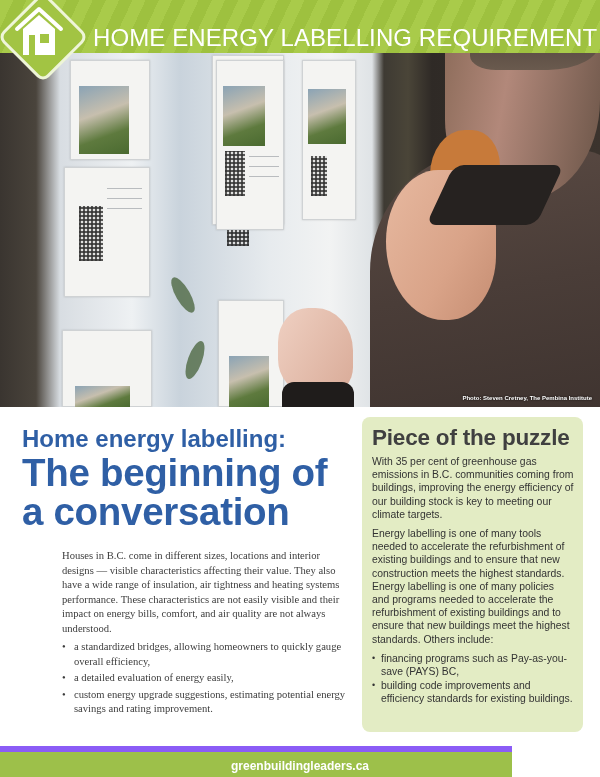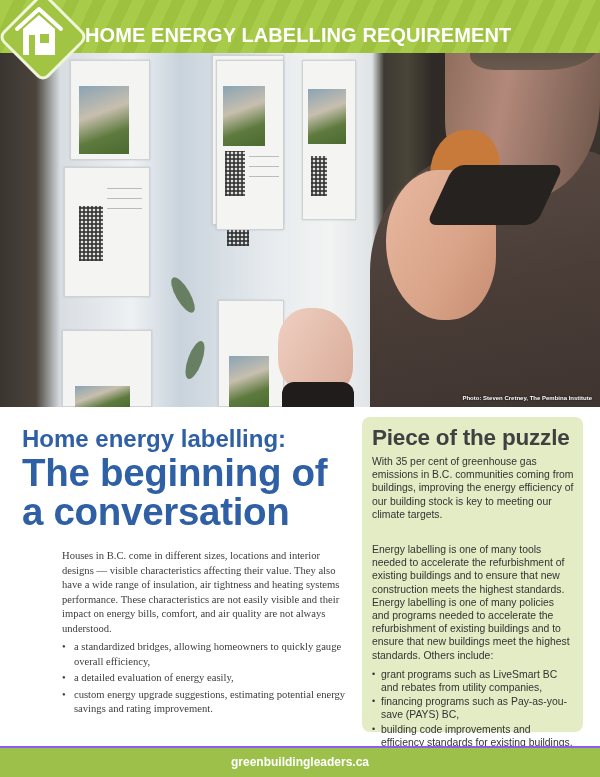--- a/index.html
+++ b/index.html
@@ -20,47 +20,47 @@
   .man-collar { position: absolute; left: 440px; top: 165px; width: 110px; height: 60px; background: #262220; transform: skewX(-25deg); border-radius: 10px; }
   .hand { position: absolute; left: 278px; top: 308px; width: 75px; height: 85px; border-radius: 40% 50% 30% 40%; background: linear-gradient(120deg, #efd0c2, #d9ab98); }
   .sleeve { position: absolute; left: 282px; top: 382px; width: 72px; height: 30px; background: #1f1c1b; border-radius: 12px 12px 0 0; }
   .leaf { position: absolute; width: 14px; height: 40px; background: #3d5a2e; border-radius: 50%; opacity: 0.7; }
 
   .photo-credit { position: absolute; right: 8px; top: 395px; font-size: 6px; font-weight: bold; color: #ffffff; text-shadow: 0 0 2px #000; }
 
   
   .banner { position: absolute; left: 0; top: 0; width: 600px; height: 53px;
     background: repeating-linear-gradient(115deg, #a9cb4a 0 12px, #9ec13f 12px 24px); }
-  .banner-title { position: absolute; left: 85px; top: 24px; color: #ffffff; font-weight: bold; font-size: 20px; letter-spacing: 0.1px; }
+  .banner-title { position: absolute; left: 85px; top: 24px; color: #ffffff; font-weight: normal; font-size: 24px; letter-spacing: 0.1px; padding-left: 8px; }
   .logo-wrap { position: absolute; left: 0; top: 0; width: 80px; height: 80px; }
   .house-icon { position: absolute; left: 11px; top: 3px; width: 56px; height: 56px; }
 
   
   .article { position: absolute; left: 22px; top: 425px; width: 326px; }
   .kicker { color: #2f5fa5; font-weight: bold; font-size: 24px; line-height: 28px; }
   .headline { color: #2f5fa5; font-weight: bold; font-size: 38.5px; line-height: 39px; letter-spacing: -0.3px; }
   .body-text { font-family: "Liberation Serif", serif; color: #3c3c3c; font-size: 10.6px; line-height: 14.5px; margin-left: 40px; }
   .body-text p { margin-top: 5px; }
   .body-text p.first { margin-top: 18px; }
   .bullets { list-style: none; margin-top: 4px; }
   .bullets li { position: relative; padding-left: 12px; margin-bottom: 2px; }
   .bullets li::before { content: "•"; position: absolute; left: 0; top: 0; }
 
   
   .sidebar { position: absolute; left: 362px; top: 417px; width: 221px; height: 315px; background: #e3ecc4; border-radius: 8px; padding: 8px 9px 8px 10px; }
   .sidebar-title { color: #404040; font-weight: bold; font-size: 22.5px; line-height: 26px; letter-spacing: -0.2px; }
   .sidebar-text { color: #333333; font-size: 10.4px; line-height: 13.2px; }
-  .sidebar-text p { margin-top: 22px; }
+  .sidebar-text p { margin-top: 6px; }
   .sidebar-text p.first { margin-top: 4px; }
   .sbullets { list-style: none; margin-top: 6px; }
   .sbullets li { position: relative; padding-left: 9px; margin-bottom: 1px; }
   .sbullets li::before { content: "•"; position: absolute; left: 0; top: 0; font-size: 9px; }
 
   
-  .footer { position: absolute; left: 0; top: 746px; width: 600px; height: 31px; background: #9dc04a; border-top: 2px solid #8b5cf6; }
+  .footer { position: absolute; left: 0; top: 746px; width: 512px; height: 31px; background: #9dc04a; border-top: 6px solid #8b5cf6; }
   .footer-link { position: absolute; left: 0; width: 600px; top: 7px; text-align: center; color: #ffffff; font-size: 12px; font-weight: bold; text-decoration: none; }
 </style>
 </head>
 <body>
 
 <div class="photo">
 
   <div class="panel" style="left:70px;top:60px;width:80px;height:100px;">
     <div class="pic" style="left:8px;top:25px;width:50px;height:68px;"></div>
   </div>
@@ -136,21 +136,20 @@
     </ul>
   </div>
 </div>
 
 <div class="sidebar">
   <div class="sidebar-title">Piece of the puzzle</div>
   <div class="sidebar-text">
     <p class="first">With 35 per cent of greenhouse gas emissions in B.C. communities coming from buildings, improving the energy efficiency of our building stock is key to meeting our climate targets.</p>
     <p>Energy labelling is one of many tools needed to accelerate the refurbishment of existing buildings and to ensure that new construction meets the highest standards. Energy labelling is one of many policies and programs needed to accelerate the refurbishment of existing buildings and to ensure that new buildings meet the highest standards. Others include:</p>
     <ul class="sbullets">
-      <li>grant programs such as LiveSmart BC and rebates from utility companies,</li>
       <li>financing programs such as Pay-as-you-save (PAYS) BC,</li>
       <li>building code improvements and efficiency standards for existing buildings.</li>
     </ul>
   </div>
 </div>
 
 <div class="footer">
   <a class="footer-link">greenbuildingleaders.ca</a>
 </div>
 

